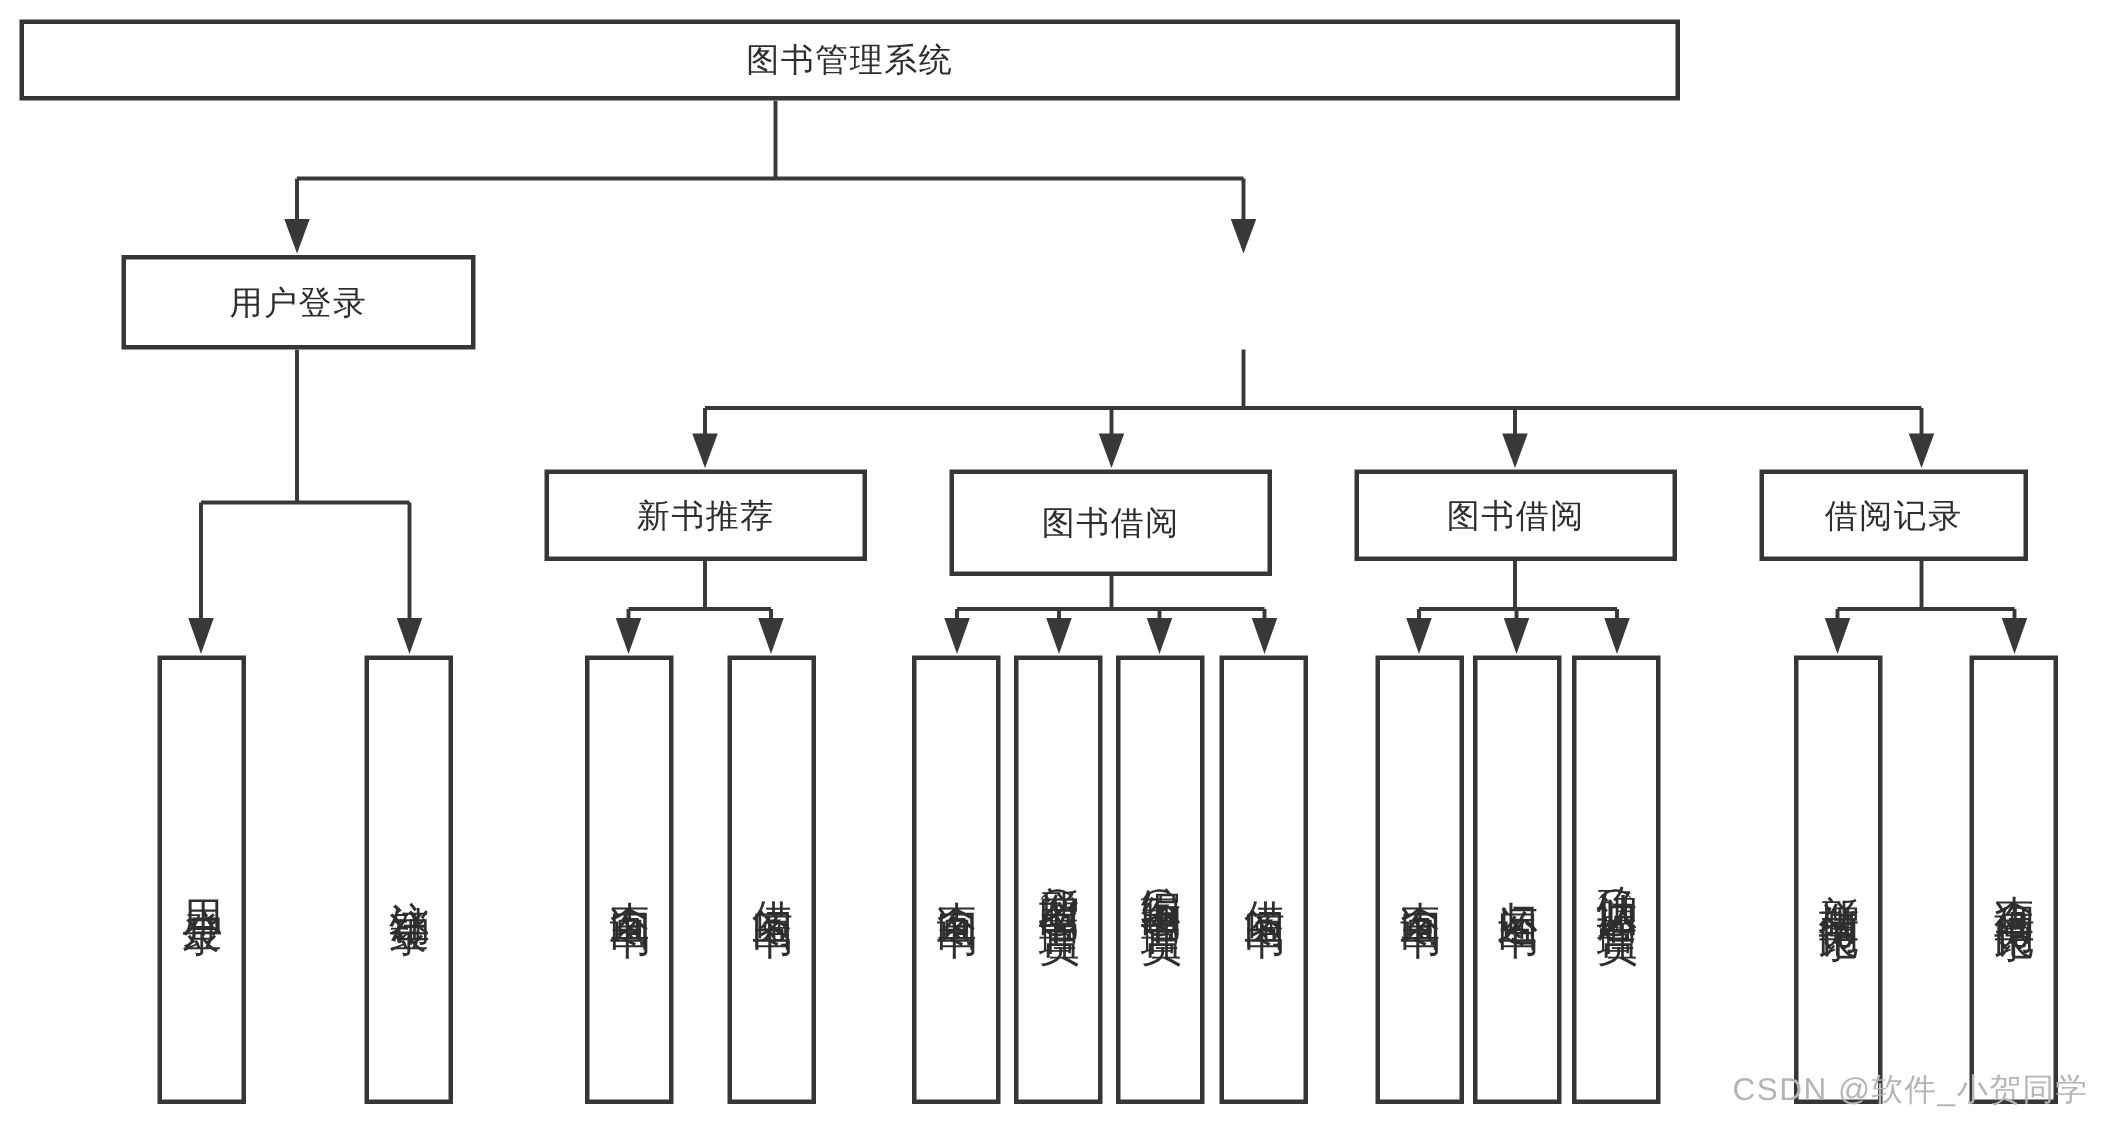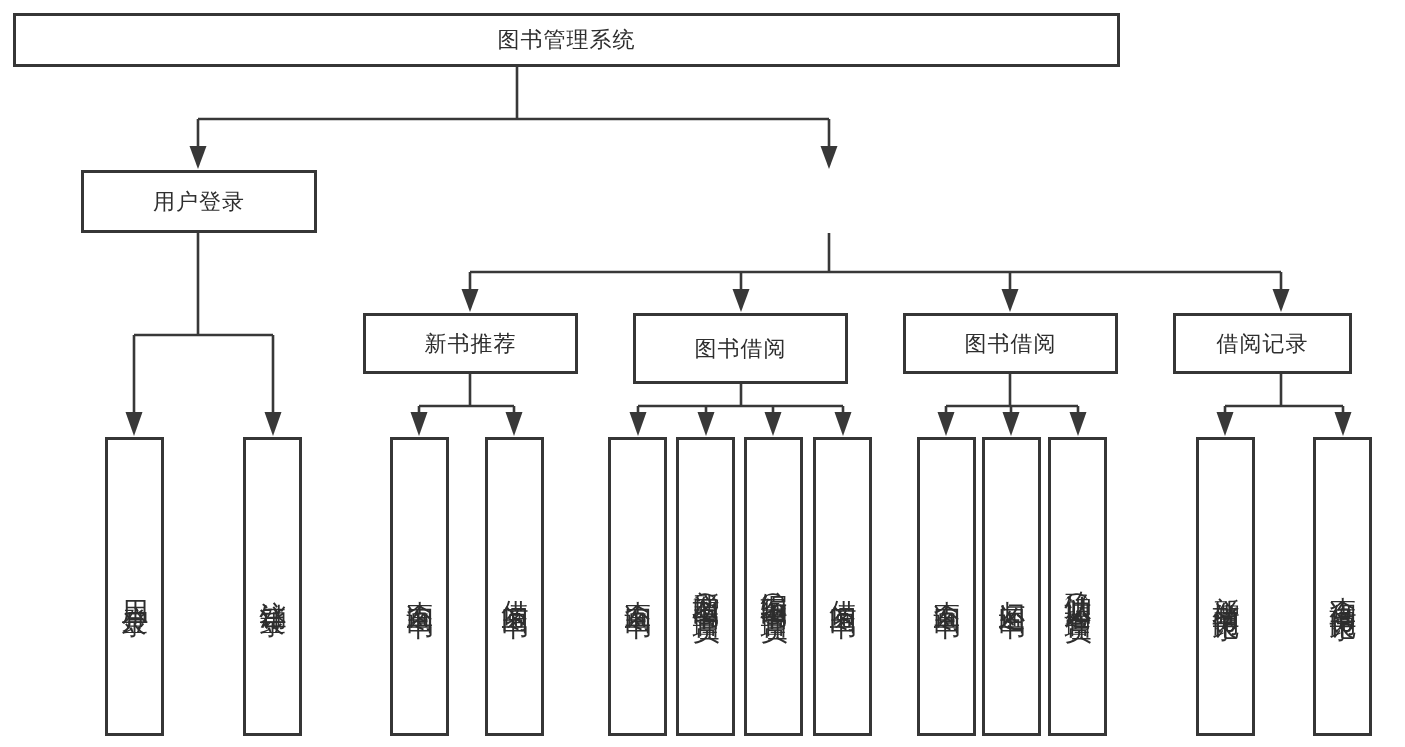--- a/index.html
+++ b/index.html
@@ -169,13 +169,14 @@
     <span class="vtext">确认归还（管理员）</span>
   </div>
 
   <div class="box v n-l12">
     <span class="vtext">新增借阅记录</span>
   </div>
   <div class="box v n-l13">
     <span class="vtext">查询借阅记录</span>
   </div>
 
+  <div class="watermark">CSDN @软件_小贺同学</div>
 </div>
 
 </body></html>

